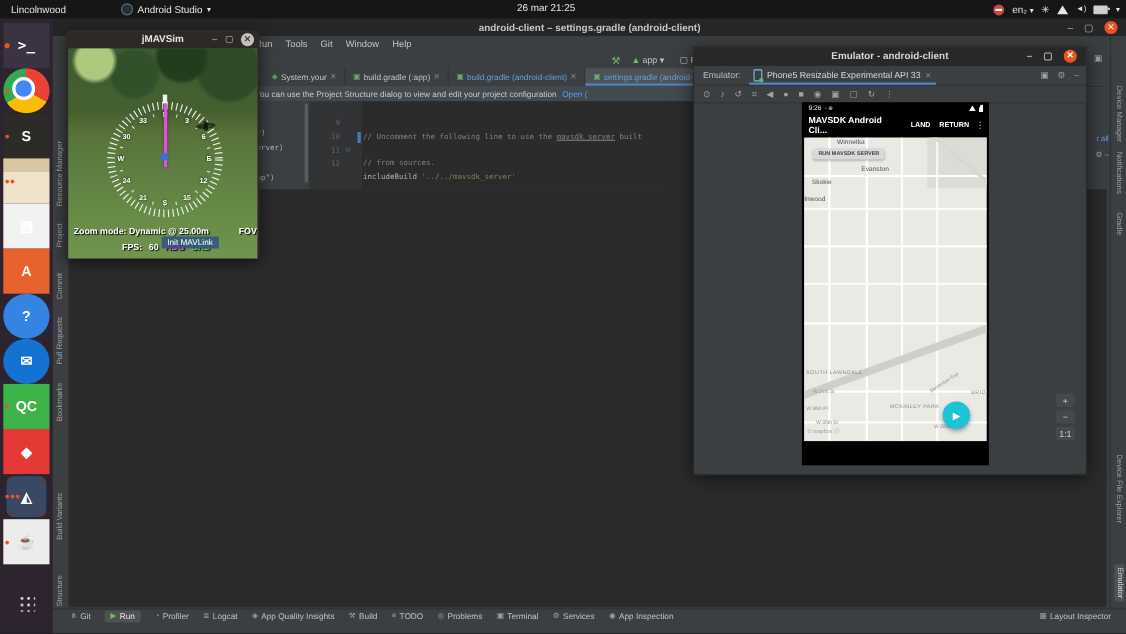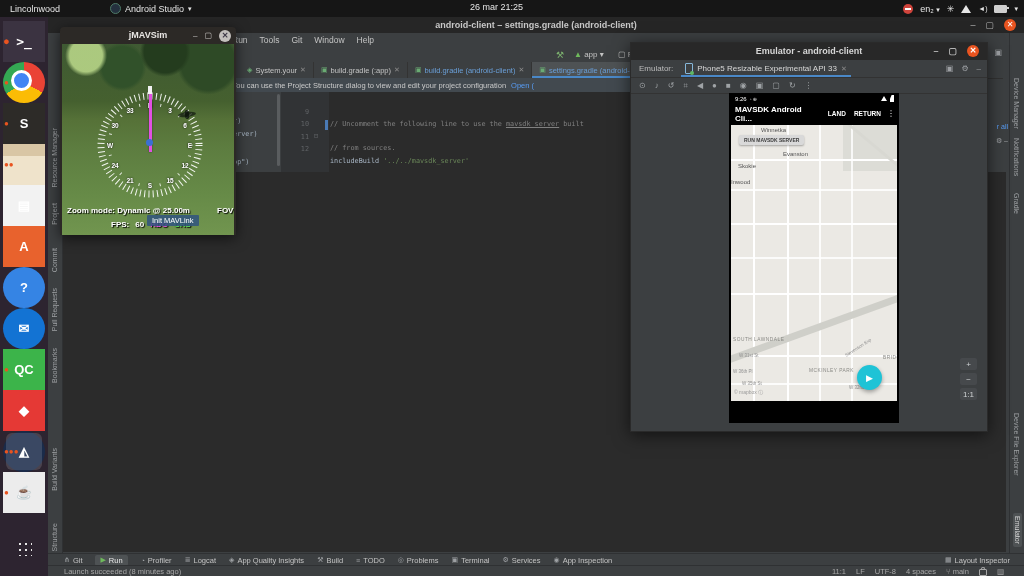--- a/index.html
+++ b/index.html
@@ -598,32 +598,20 @@
         <span class="twb">
           <span class="g">◉</span>
           <span>App Inspection</span>
         </span>
       </div>
     <span id="layoutinspector">
       <span class="g" style="color:#9da0a3;font-size:7px;">▦</span>
       <span>Layout Inspector</span>
     </span>
 
-    <div id="statusbar">
-      <span class="msg">Launch succeeded (8 minutes ago)</span>
-      <span class="rgt">
-        <span>11:1</span>
-        <span>LF</span>
-        <span>UTF-8</span>
-        <span>4 spaces</span>
-        <span><span>⑂</span> <span>main</span></span>
-        <span class="lock"></span>
-        <span>▥</span>
-      </span>
-    </div>
   </div>
 
   <div id="jmav">
     <div class="jtitle">jMAVSim</div>
     <div class="jbtns">
       <span class="jb">–</span>
       <span class="jb">▢</span>
       <span class="jb-close">✕</span>
     </div>
     <div id="jview">

